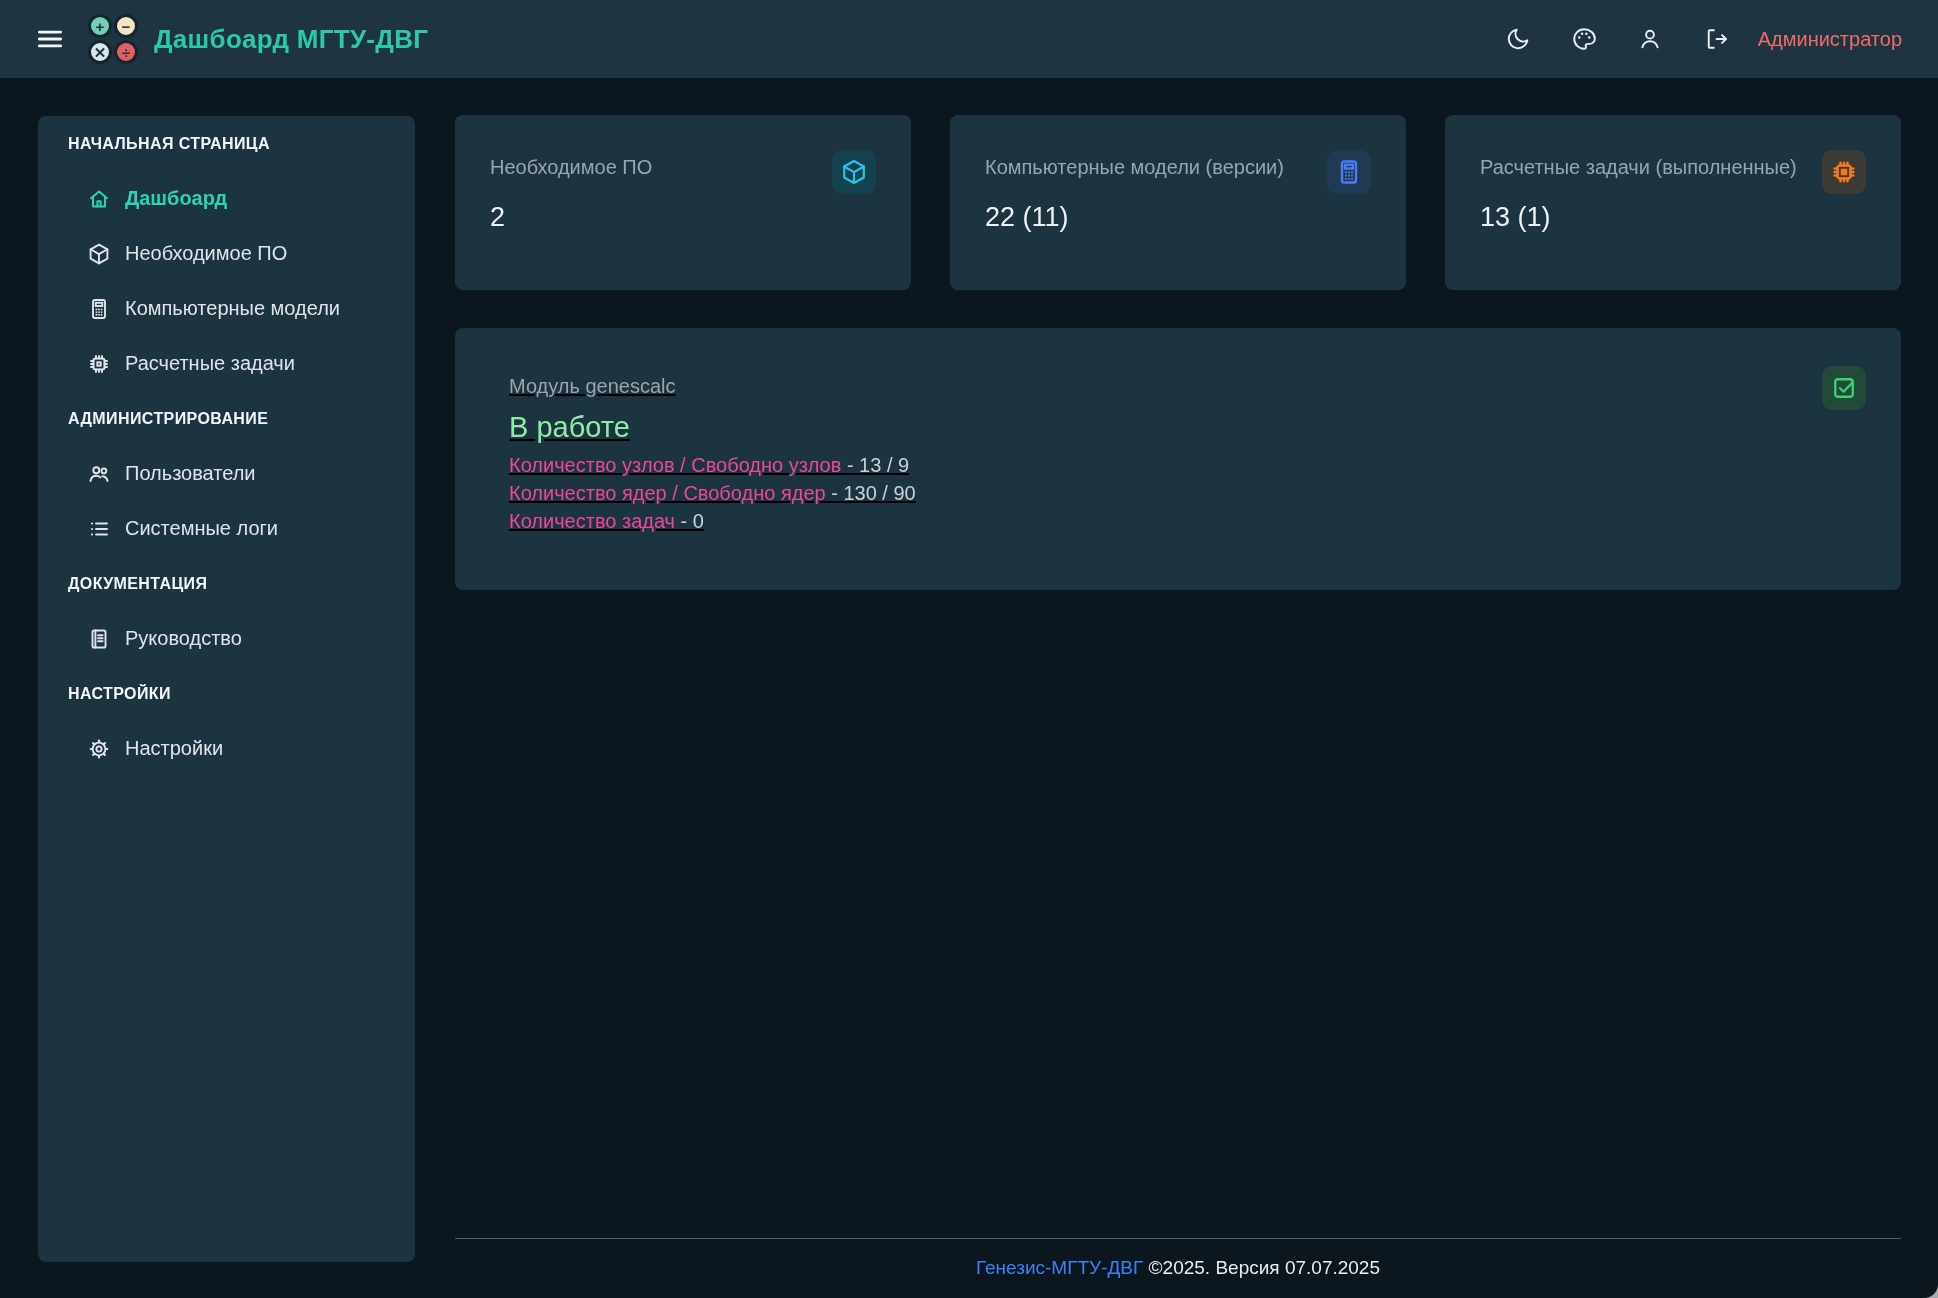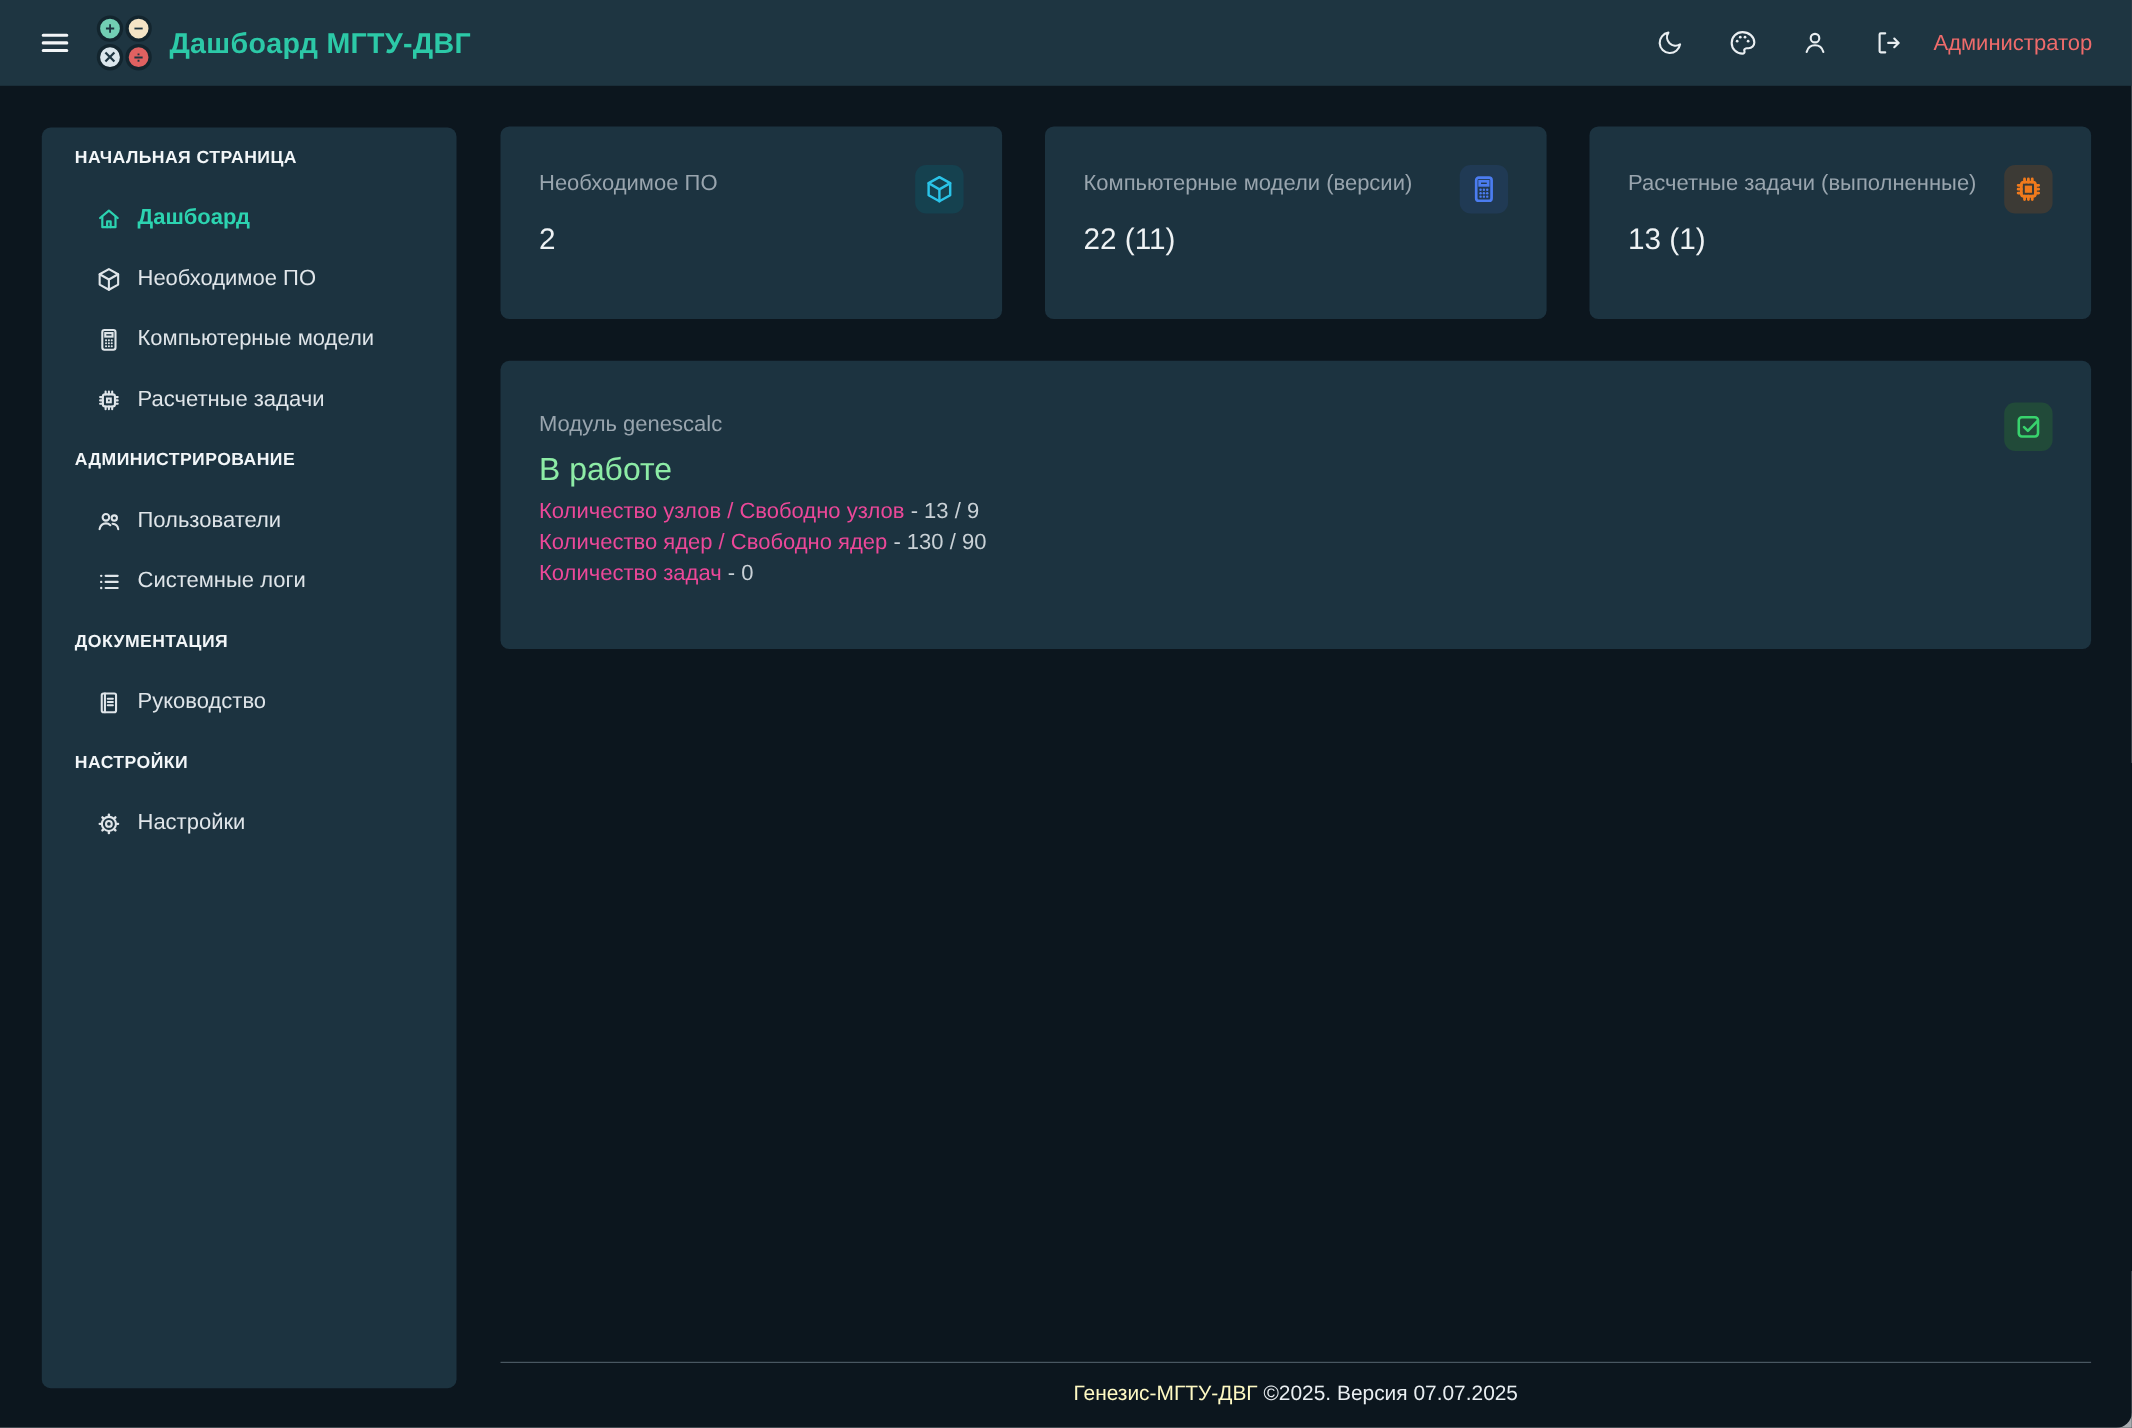--- a/index.html
+++ b/index.html
@@ -78,39 +78,40 @@
     border-radius:10px; display:flex; align-items:center; justify-content:center;
   }
   .tile-cube  { background:#15414f; color:#2ac3e8; }
   .tile-calc  { background:#203a54; color:#4b7cf0; }
   .tile-cpu   { background:#3c3a35; color:#f17a1c; }
   .tile-check { background:#214a39; color:#38d36d; }
 
   .module-card {
     position:absolute; left:455px; top:328px; width:1446px; height:262px;
     background:#1c3340; border-radius:8px;
-    padding:46px 35px 0 35px;
+    padding:46px 35px 0 54px;
+    text-decoration:underline;
   }
   .module-label { font-size:20px; color:#99a5ae; line-height:24px; }
   .module-status { margin-top:12px; font-size:29px; color:#8deca6; line-height:35px; }
   .module-stats { margin-top:6px; }
   .module-stat-line { font-size:20px; line-height:28px; }
   .module-stat-line .stat-key { color:#ec4899; }
   .module-stat-line .stat-sep, .module-stat-line .stat-val { color:#c9d1d6; }
 
   
   .footer-divider {
     position:absolute; left:455px; top:1238px; width:1446px; height:1px;
     background:rgba(137,155,166,.55);
   }
   .app-footer {
     position:absolute; left:455px; top:1257px; width:1446px;
     text-align:center; font-size:19px; line-height:22px; color:#e9eef1;
   }
-  .footer-brand { color:#fef9c3; cursor:pointer; }
+  .footer-brand { color:#3b82f6; cursor:pointer; }
 
   svg { display:block; }
 </style>
 </head>
 <body>
 
 <div class="page">
 
   <header class="app-header">
     <button class="burger-btn" title="">

